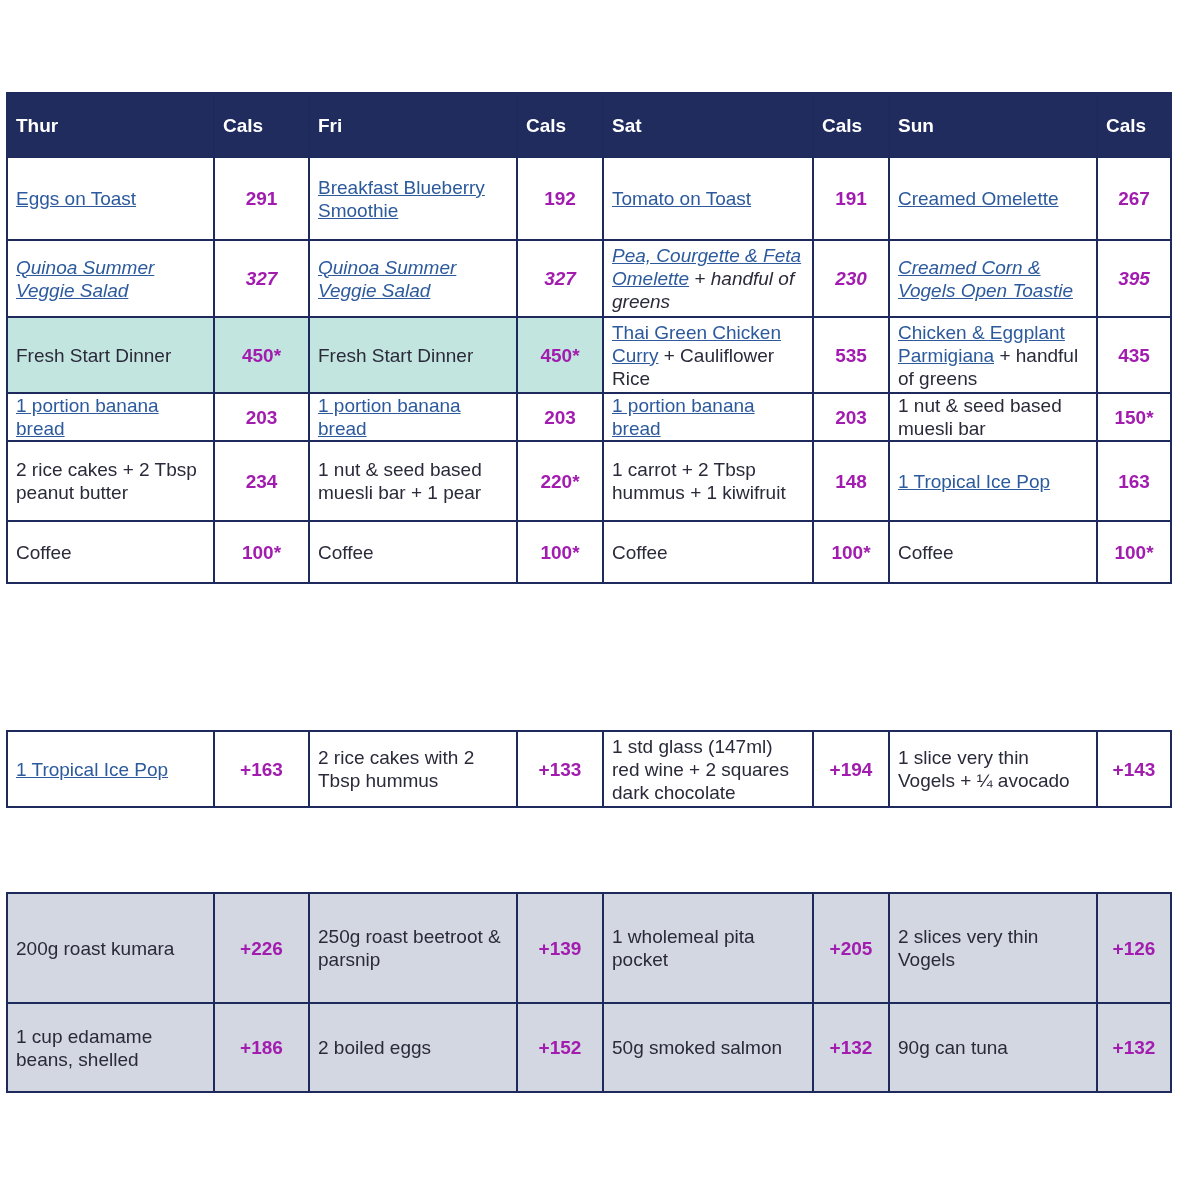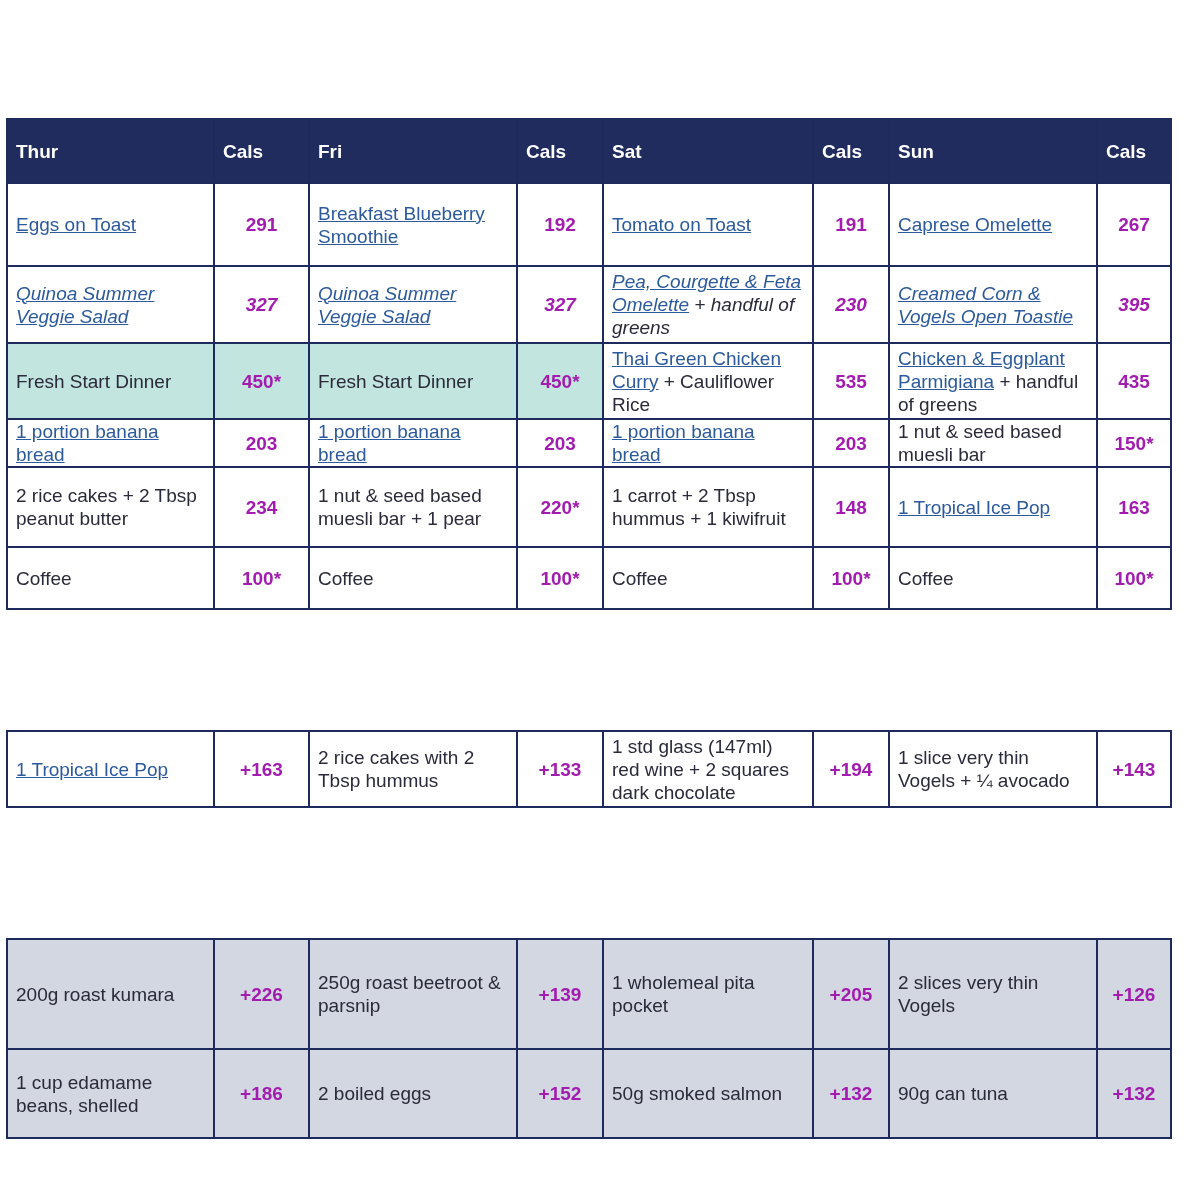--- a/index.html
+++ b/index.html
@@ -14,23 +14,23 @@
     table.meal col.c-food3 { width: 210px; }
     table.meal col.c-cal3 { width: 76px; }
     table.meal col.c-food4 { width: 208px; }
     table.meal col.c-cal4 { width: 74px; }
     th { background: #202b5e; color: #ffffff; font-weight: bold; text-align: left; font-size: 22px; height: 62px; border-color: #ffffff #ffffff #202b5e #ffffff; }
     th.cals { text-align: left; }
     td.cal { text-align: center; font-weight: bold; font-size: 20px; color: #a21caf; }
     .link { color: #2c5a9c; text-decoration: underline; }
     .plain { color: #2a2a3a; }
     tr.grey td { background: #d3d7e1; }
-    #t1 { top: 118px; }
+    #t1 { top: 92px; }
     #t2 { top: 730px; }
-    #t3 { top: 938px; }
+    #t3 { top: 892px; }
     #t1 th:first-child { border-left-color: #202b5e; }
     #t1 th:last-child { border-right-color: #202b5e; }
   </style>
 </head>
 <body>
 
 <table class="meal" id="t1">
   <colgroup>
     <col class="c-food">
       <col class="c-cal">
@@ -54,21 +54,21 @@
     </tr>
   </thead>
   <tbody>
       <tr style="height: 83px;">
         <td><a class="link">Eggs on Toast</a></td>
         <td class="cal">291</td>
         <td><a class="link">Breakfast Blueberry Smoothie</a></td>
         <td class="cal">192</td>
         <td><a class="link">Tomato on Toast</a></td>
         <td class="cal">191</td>
-        <td><a class="link">Caprese Omelette</a></td>
+        <td><a class="link">Creamed Omelette</a></td>
         <td class="cal">267</td>
       </tr>
       <tr style="height: 77px; font-style: italic;">
         <td><a class="link">Quinoa Summer Veggie Salad</a></td>
         <td class="cal">327</td>
         <td><a class="link">Quinoa Summer Veggie Salad</a></td>
         <td class="cal">327</td>
         <td><a class="link">Pea, Courgette &amp; Feta Omelette</a><span class="plain"> + handful of greens</span></td>
         <td class="cal">230</td>
         <td><a class="link">Creamed Corn &amp; Vogels Open Toastie</a></td>

